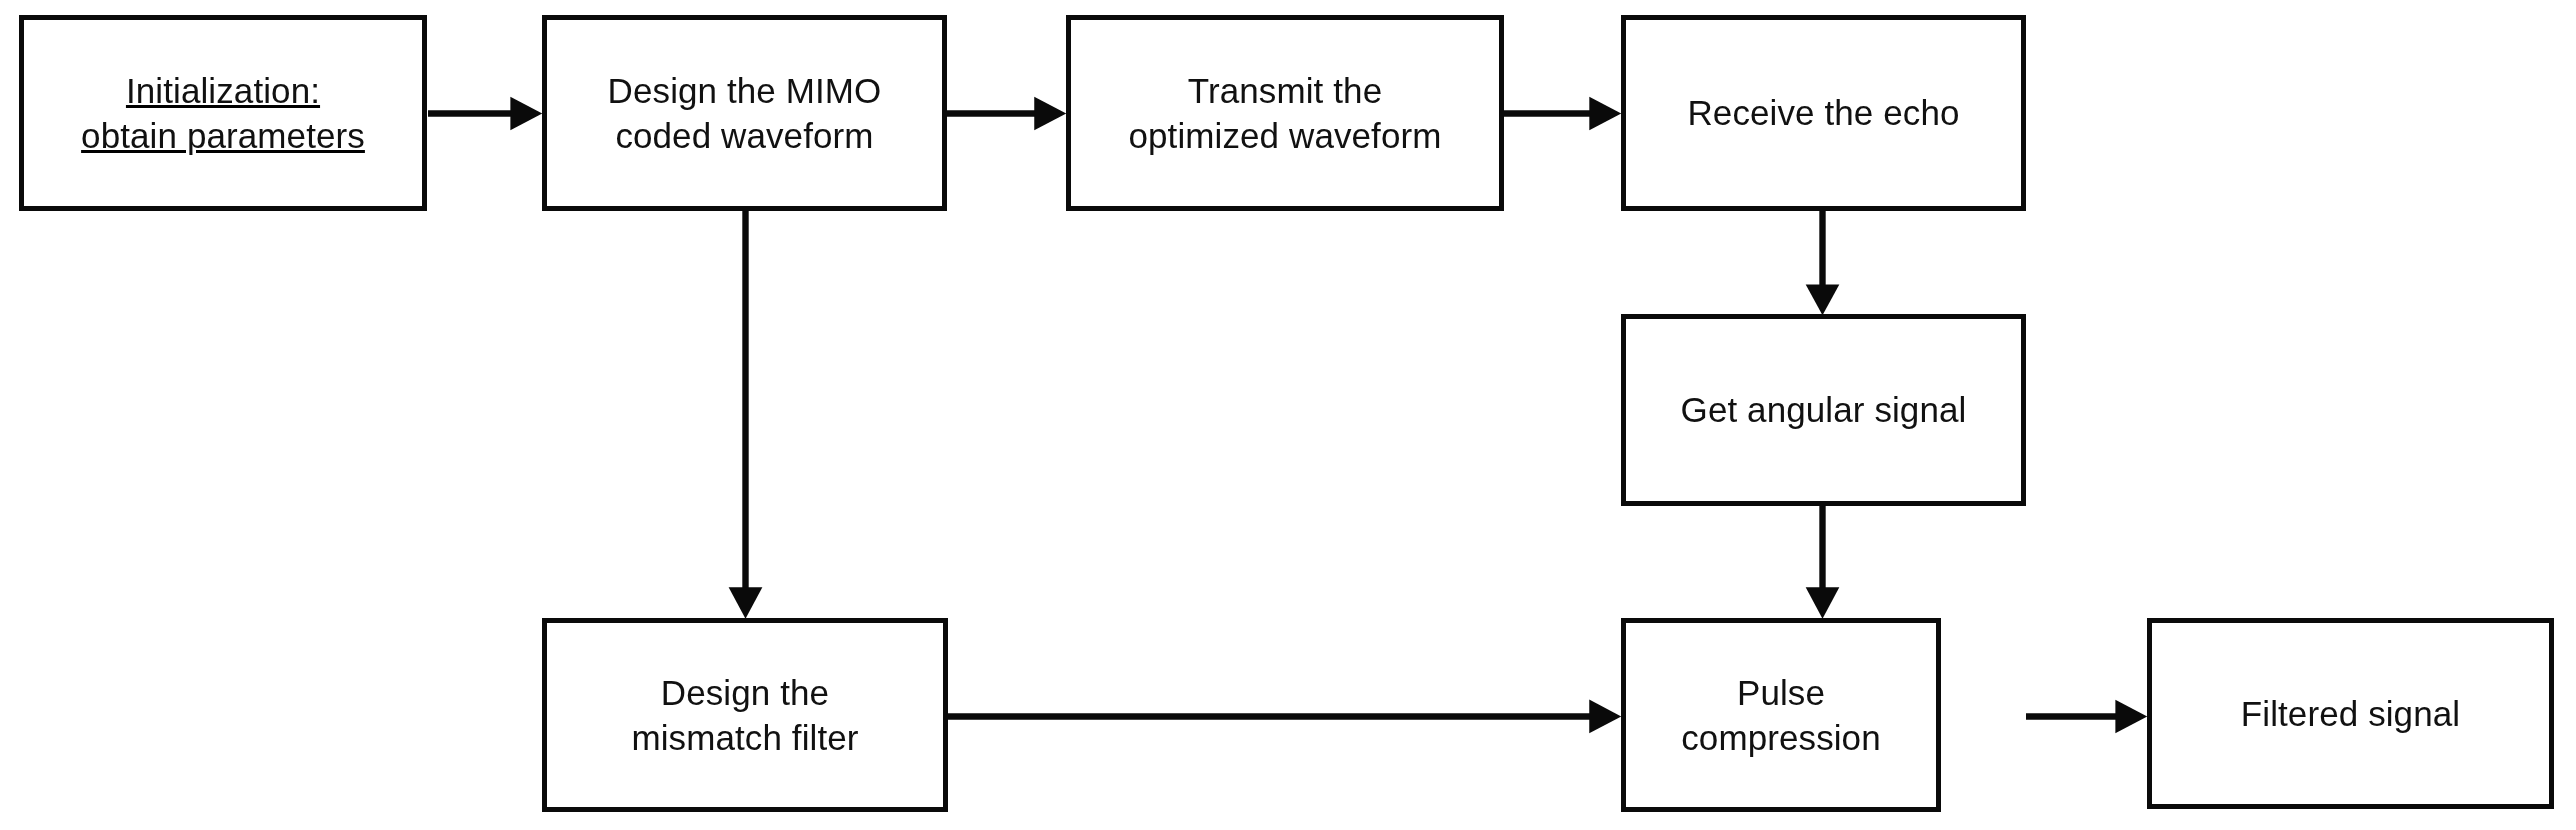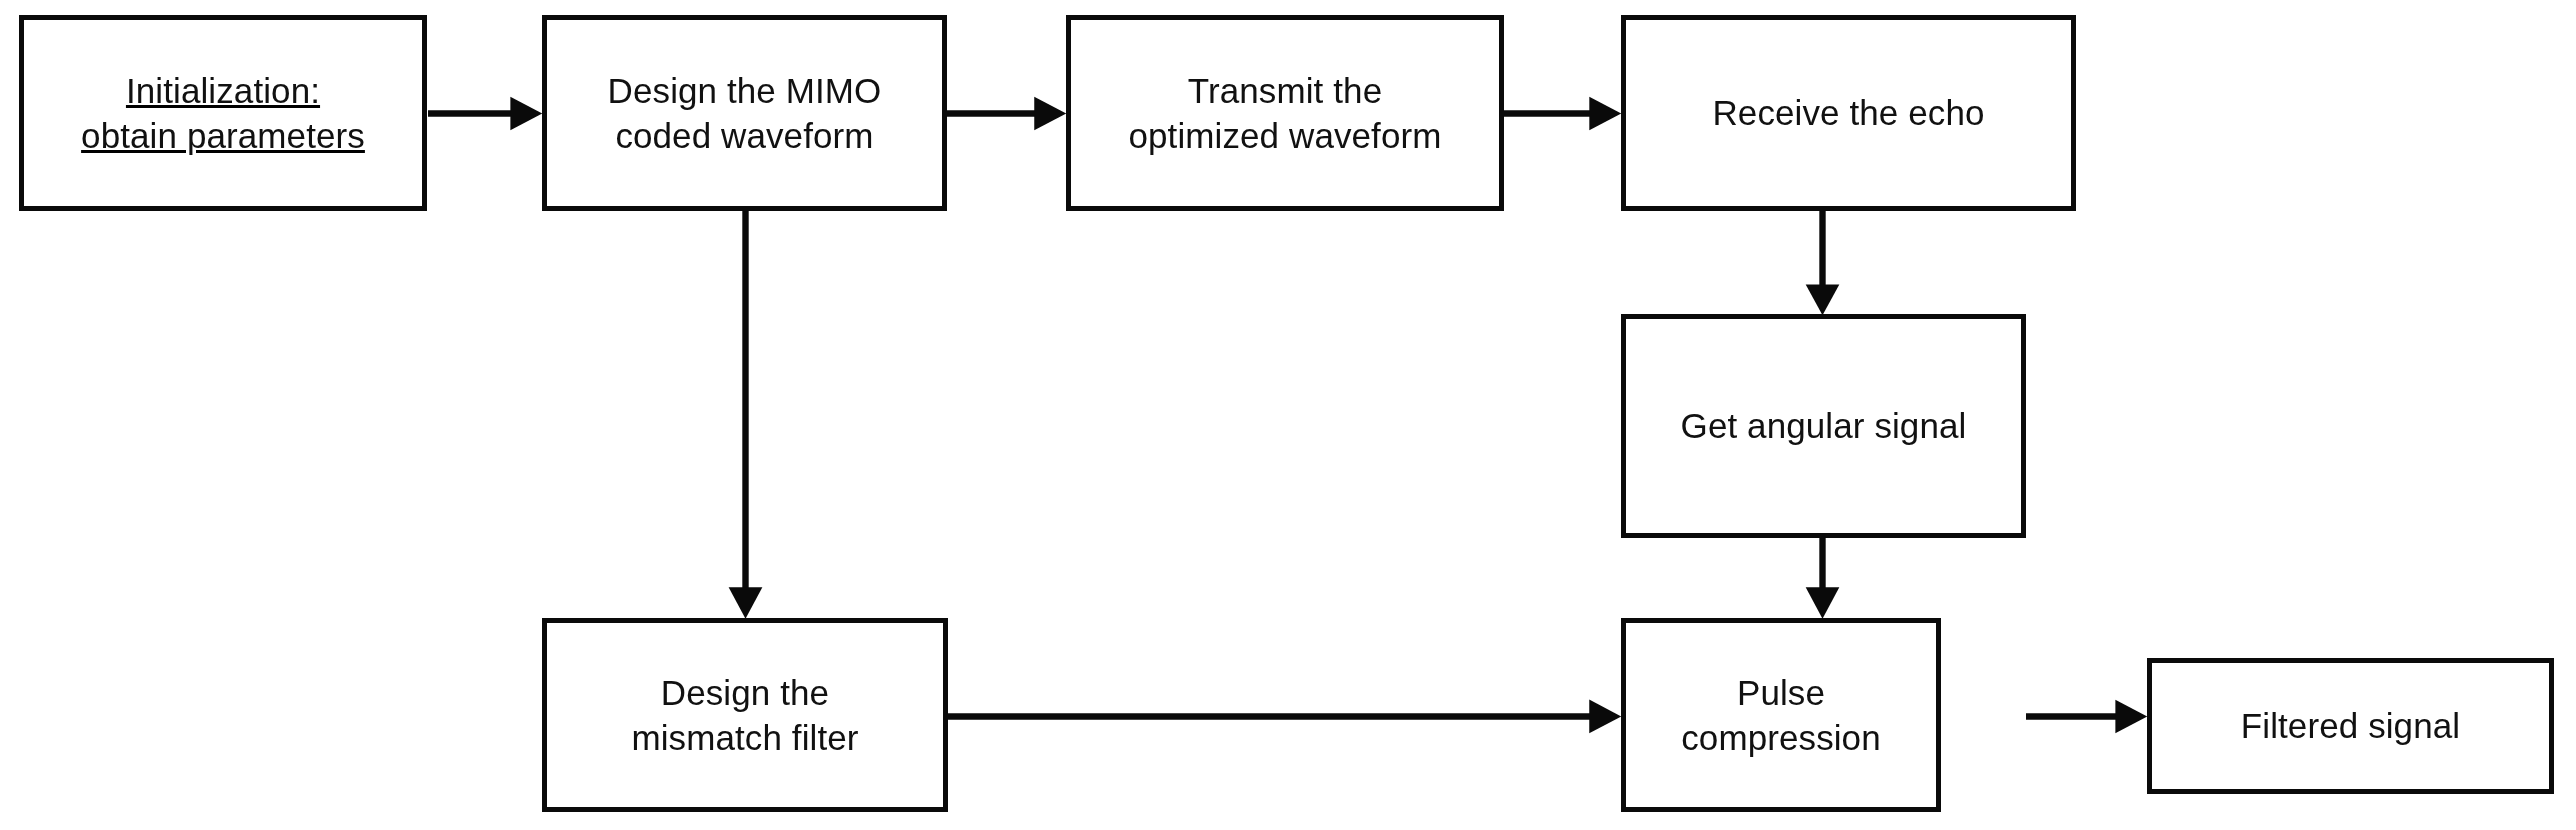--- a/index.html
+++ b/index.html
@@ -61,38 +61,38 @@
   <div class="node" style="left:1066px; top:15px; width:438px; height:196px;">
     <span class="node-label">Transmit the
 optimized waveform</span>
   </div>
 
   <div class="node" style="left:542px; top:15px; width:405px; height:196px;">
     <span class="node-label">Design the MIMO
 coded waveform</span>
   </div>
 
-  <div class="node" style="left:1621px; top:15px; width:455px; height:196px;">
+  <div class="node" style="left:1621px; top:15px; width:405px; height:196px;">
     <span class="node-label">Receive the echo</span>
   </div>
 
-  <div class="node" style="left:1621px; top:314px; width:405px; height:224px;">
+  <div class="node" style="left:1621px; top:314px; width:405px; height:192px;">
     <span class="node-label">Get angular signal</span>
   </div>
 
   <div class="node" style="left:542px; top:618px; width:406px; height:194px;">
     <span class="node-label">Design the
 mismatch filter</span>
   </div>
 
   <div class="node" style="left:1621px; top:618px; width:320px; height:194px;">
     <span class="node-label">Pulse compression</span>
   </div>
 
-  <div class="node" style="left:2147px; top:618px; width:407px; height:136px;margin-top:40px;">
+  <div class="node" style="left:2147px; top:618px; width:407px; height:191px;">
     <span class="node-label">Filtered signal</span>
   </div>
 
   <div class="edge" style="left:428px; top:93px; width:116px; height:41px;">
     <svg width="116" height="41" viewBox="0 0 200 70">
       <line x1="0" y1="35" x2="150" y2="35" stroke="#0a0a0a" stroke-width="11"></line>
       <polygon points="142,6 197,35 142,64" fill="#0a0a0a"></polygon>
     </svg>
   </div>
 

